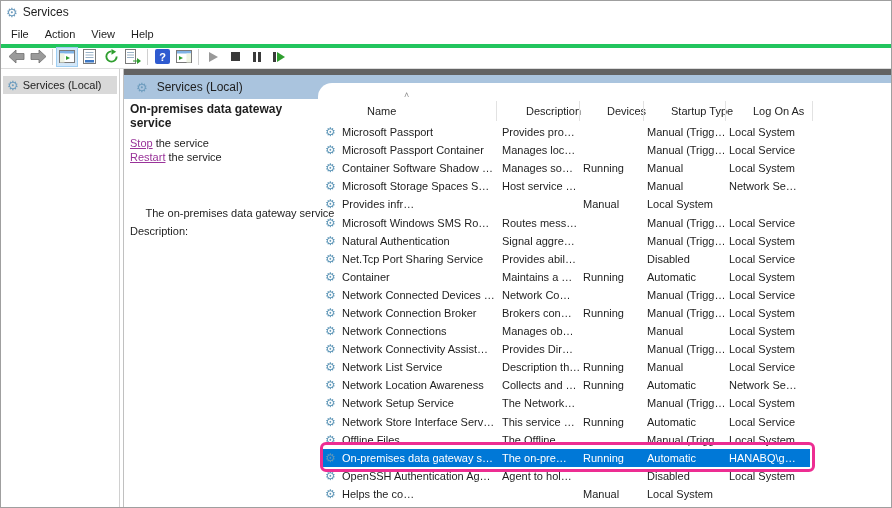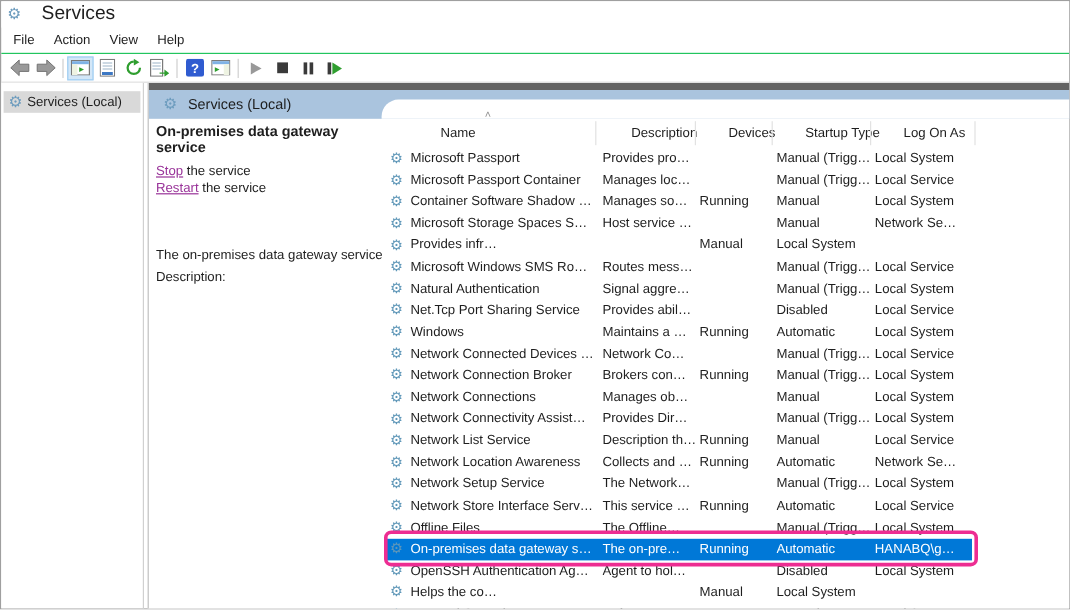--- a/index.html
+++ b/index.html
@@ -4,23 +4,23 @@
 <style>
   html,body{margin:0;padding:0;background:#fff;}
   .window{
     position:relative;width:892px;height:508px;box-sizing:border-box;
     border:1px solid #9f9f9f;background:#fff;overflow:hidden;
     font-family:"Liberation Sans",sans-serif;font-size:11px;color:#1e1e1e;
   }
   
   .titlebar{position:absolute;left:0;top:0;right:0;height:22px;display:flex;align-items:center;padding-left:5px;gap:5px;background:#fff;}
   .gear{font-family:"DejaVu Sans",sans-serif;color:#6d9cbe;font-size:13px;line-height:1;}
-  .title-text{font-size:16px;margin-left:12px;}
-  
-  .menubar{position:absolute;left:0;top:22px;right:0;height:21px;display:flex;align-items:center;border-bottom:1px solid #22c55e;padding-left:2px;}
+  .title-text{font-size:12px;}
+  
+  .menubar{position:absolute;left:0;top:22px;right:0;height:21px;display:flex;align-items:center;border-bottom:4px solid #22c55e;padding-left:2px;}
   .menu-item{padding:2px 8px;cursor:default;}
   
   .toolbar{position:absolute;left:0;top:44px;right:0;height:23px;display:flex;align-items:center;border-bottom:1px solid #dcdcdc;padding-left:4px;}
   .tbtn{width:22px;height:20px;display:flex;align-items:center;justify-content:center;box-sizing:border-box;}
   .tbtn.active{background:#d3e7f8;border:1px solid #9fcef2;}
   .tsep{width:1px;height:16px;background:#d0d0d0;margin:0 3px;}
   .play-tri{width:0;height:0;border-left:9px solid #999;border-top:5.5px solid transparent;border-bottom:5.5px solid transparent;}
   .stop-sq{width:9px;height:9px;background:#3a3a3a;}
   .pause-bars{display:flex;gap:2px;}
   .pause-bars i{display:block;width:3px;height:10px;background:#3a3a3a;}
@@ -35,21 +35,21 @@
   .darkstrip{position:absolute;left:0;top:0;right:0;height:6px;background:#636363;}
   .band{position:absolute;left:0;top:6px;right:0;height:24px;background:#aac4de;display:flex;align-items:center;padding-left:12px;gap:9px;}
   .band .band-title{font-size:12px;}
   .tab-corner{position:absolute;left:194px;top:14px;right:0;height:16px;background:#fff;border-top-left-radius:14px;}
   
   .svc-title{position:absolute;left:6px;top:33px;font-weight:bold;font-size:12px;width:195px;}
   .stop-line{position:absolute;left:6px;top:68px;}
   .restart-line{position:absolute;left:6px;top:82px;}
   .svc-link{color:#993399;text-decoration:underline;cursor:pointer;text-align:right;}
   .desc-label{position:absolute;left:6px;top:124px;margin-top:32px;}
-  .desc-text{position:absolute;left:6px;top:138px;width:200px;}
+  .desc-text{position:absolute;left:16px;top:138px;width:200px;text-align:center;}
   
   .col-h{position:absolute;top:36px;cursor:default;padding-left:24px;}
   .hsep{position:absolute;top:32px;height:20px;width:1px;background:#e2e2e2;}
   .sort-chevron{position:absolute;left:280px;top:21px;color:#909090;font-size:9px;}
   
   .rows{position:absolute;left:198px;top:54px;width:488px;bottom:0;overflow:hidden;}
   .svc-row{height:18.1px;display:grid;grid-template-columns:20px 160px 81px 64px 82px 1fr;align-items:center;box-sizing:border-box;}
   .svc-row .cell{white-space:nowrap;overflow:hidden;}
   .svc-row .icon-cell{padding-left:3px;}
   .svc-row.selected{background:#0078d7;color:#fff;}
@@ -252,21 +252,21 @@
           <div class="svc-row">
             <span class="cell icon-cell"><span class="row-gear">⚙</span></span>
             <span class="cell">Net.Tcp Port Sharing Service</span>
             <span class="cell">Provides abil…</span>
             <span class="cell"></span>
             <span class="cell">Disabled</span>
             <span class="cell">Local Service</span>
           </div>
           <div class="svc-row">
             <span class="cell icon-cell"><span class="row-gear">⚙</span></span>
-            <span class="cell">Windows</span>
+            <span class="cell">Container</span>
             <span class="cell">Maintains a …</span>
             <span class="cell">Running</span>
             <span class="cell">Automatic</span>
             <span class="cell">Local System</span>
           </div>
           <div class="svc-row">
             <span class="cell icon-cell"><span class="row-gear">⚙</span></span>
             <span class="cell">Network Connected Devices …</span>
             <span class="cell">Network Co…</span>
             <span class="cell"></span>

